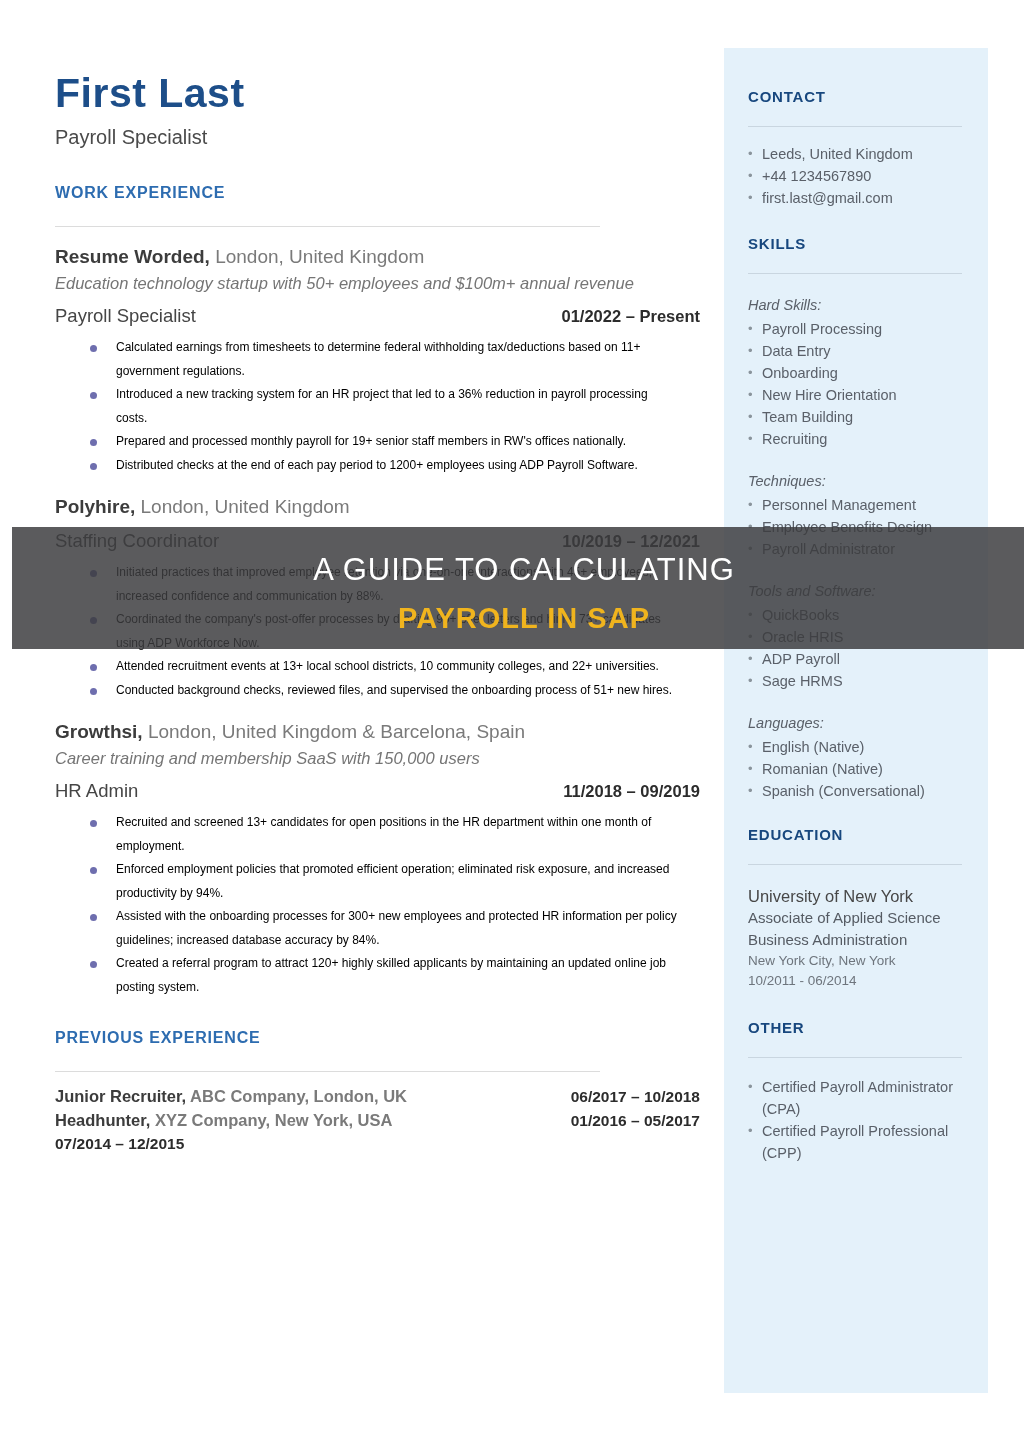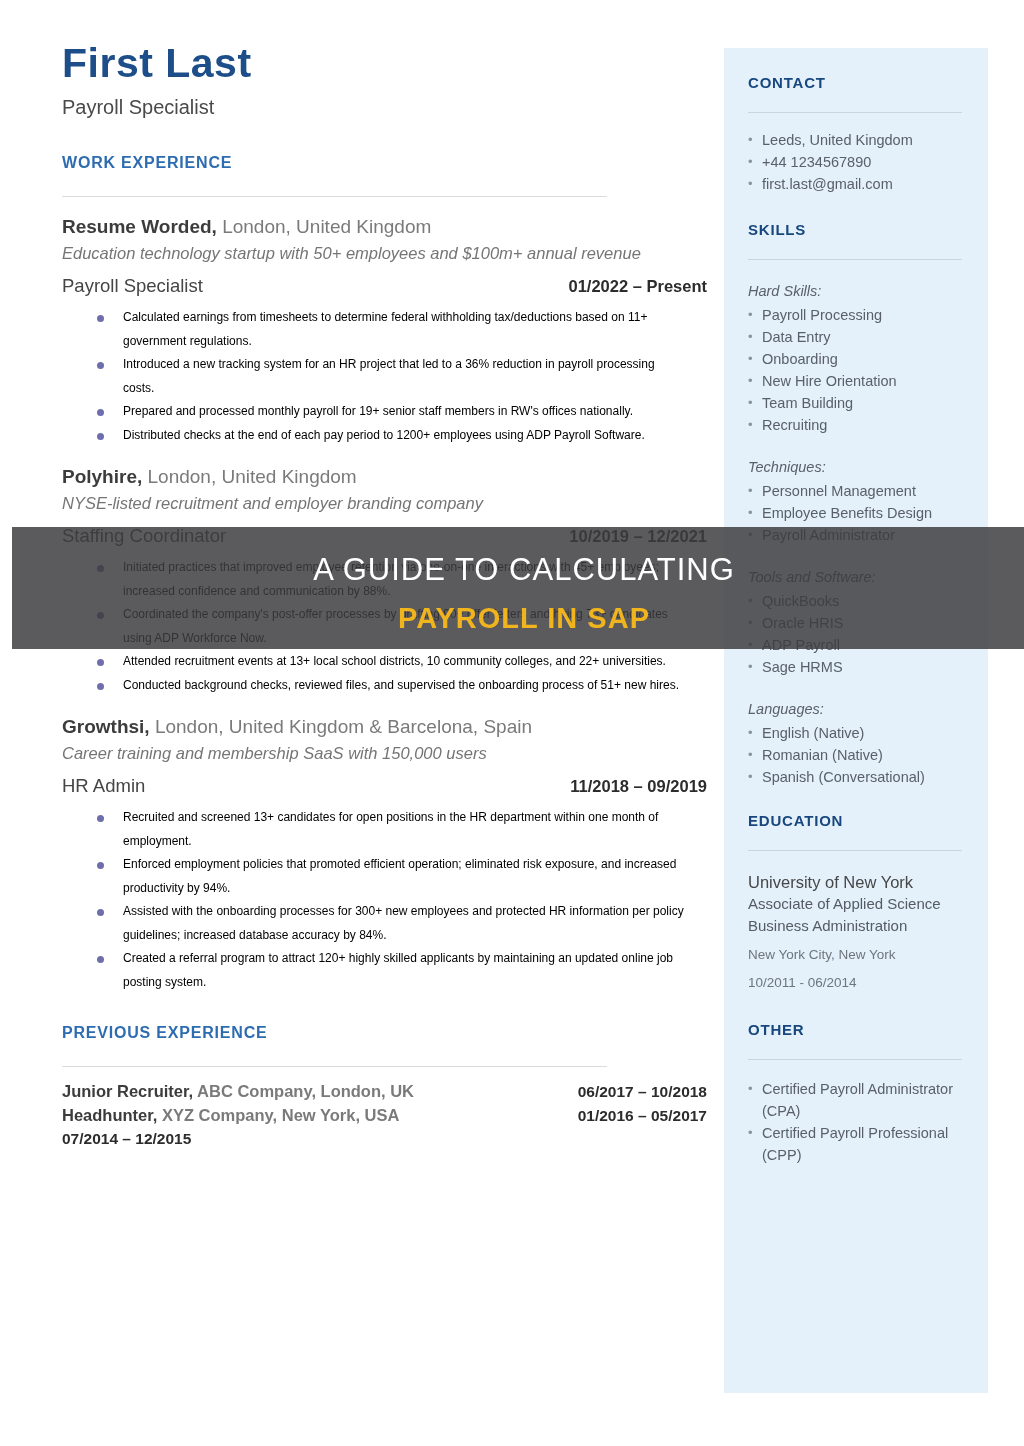--- a/index.html
+++ b/index.html
@@ -13,24 +13,24 @@
     position: relative;
     width: 1024px;
     height: 1446px;
     background: #ffffff;
     overflow: hidden;
   }
 
   
   .main {
     position: absolute;
-    left: 62px;
+    left: 55px;
     top: 0;
     width: 645px;
-    padding-top: 40px;
+    padding-top: 70px;
   }
   .name {
     font-size: 41px;
     font-weight: bold;
     color: #1d4e89;
     letter-spacing: 0.5px;
     line-height: 46px;
   }
   .subtitle {
     margin-top: 8px;
@@ -108,21 +108,21 @@
   .prev-dates { font-size: 15.5px; font-weight: bold; color: #2c2c2c; }
 
   
   .sidebar {
     position: absolute;
     left: 724px;
     top: 48px;
     width: 264px;
     height: 1345px;
     background: #e4f1fa;
-    padding: 26px 26px 0 24px;
+    padding: 40px 26px 0 24px;
   }
   .side-heading {
     font-size: 15px;
     font-weight: bold;
     color: #17477e;
     letter-spacing: 0.8px;
   }
   .side-divider {
     margin-top: 21px;
     height: 1px;
@@ -153,21 +153,21 @@
   }
   .group-label + ul.side-list { margin-top: 2px; }
   .mt-sec { margin-top: 26px; }
   .edu-school {
     margin-top: 20px;
     font-size: 16.5px;
     color: #474747;
     line-height: 22px;
   }
   .edu-line   { font-size: 15px;   color: #555b63; line-height: 22px; }
-  .edu-small  { font-size: 13.5px; color: #6e757d; line-height: 20px; margin-top: 8px; }
+  .edu-small  { font-size: 13.5px; color: #6e757d; line-height: 20px; }
 
   
   .overlay-band {
     position: absolute;
     left: 12px;
     top: 527px;
     width: 1024px;
     height: 122px;
     background: rgba(60, 60, 62, 0.84);
     text-align: center;
@@ -217,21 +217,20 @@
         <li>Introduced a new tracking system for an HR project that led to a 36% reduction in payroll processing costs.</li>
         <li>Prepared and processed monthly payroll for 19+ senior staff members in RW's offices nationally.</li>
         <li>Distributed checks at the end of each pay period to 1200+ employees using ADP Payroll Software.</li>
       </ul>
     </section>
 
     <section>
       <div class="company-line">
         <span class="company-name">Polyhire,</span><span class="company-loc"> London, United Kingdom</span>
       </div>
-      <div class="company-desc">NYSE-listed recruitment and employer branding company</div>
       <div class="title-row">
         <span class="job-title">Staffing Coordinator</span>
         <span class="job-dates">10/2019 – 12/2021</span>
       </div>
       <ul class="bullets">
         <li>Initiated practices that improved employee retention via one-on-one interactions with 45+ employees; increased confidence and communication by 88%.</li>
         <li>Coordinated the company's post-offer processes by drafting 90+ offer letters and hiring 73+ candidates using ADP Workforce Now.</li>
         <li>Attended recruitment events at 13+ local school districts, 10 community colleges, and 22+ universities.</li>
         <li>Conducted background checks, reviewed files, and supervised the onboarding process of 51+ new hires.</li>
       </ul>

